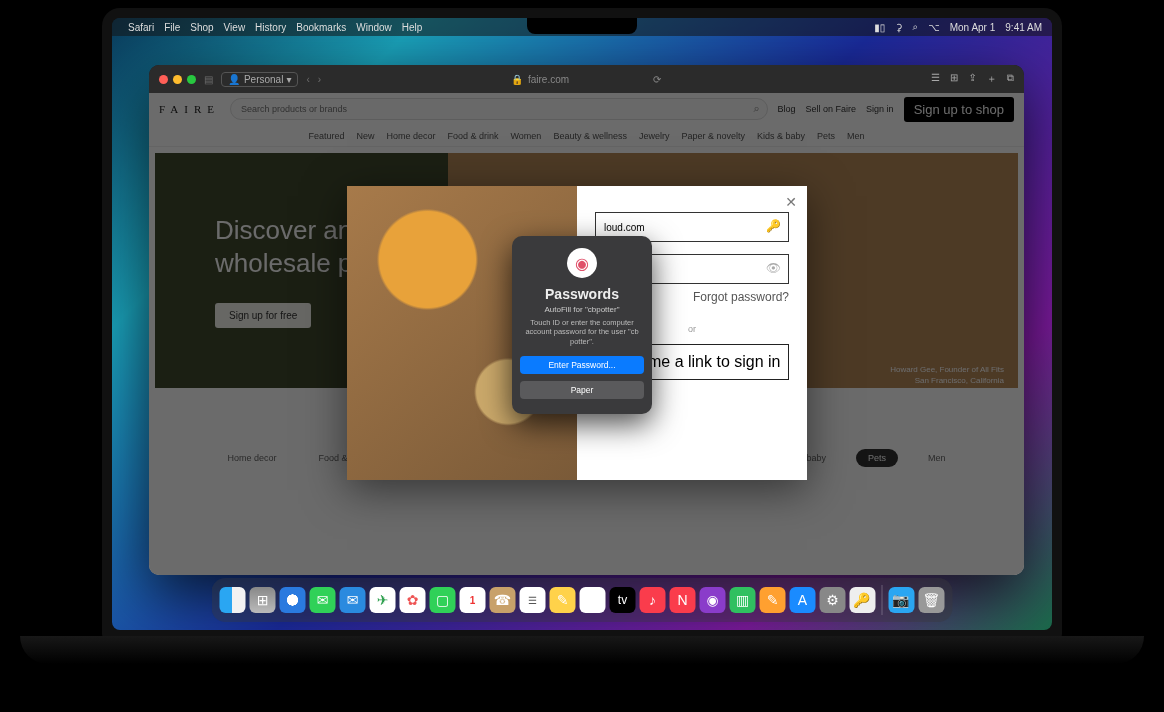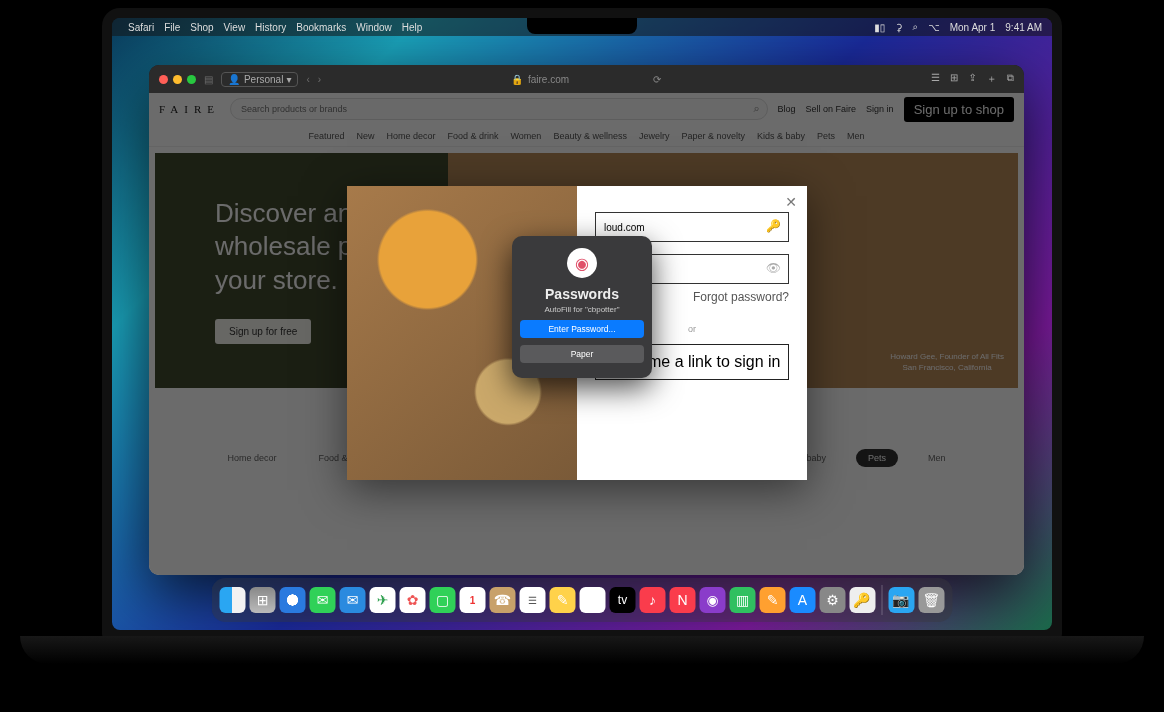--- a/index.html
+++ b/index.html
@@ -43,21 +43,21 @@
   .search-wrap input{width:100%;height:22px;border:1px solid #ddd;border-radius:12px;padding:0 26px 0 10px;font-size:9px;color:#666;background:#fafafa}
   .search-ic{position:absolute;right:8px;top:4px;color:#888;font-size:11px}
   .hdr-link{font-size:9px;color:#333}
   .signup-btn{background:#000;color:#fff;font-size:13px;padding:5px 10px;border-radius:3px}
 
   .cat-row{height:22px;display:flex;justify-content:center;gap:12px;font-size:9px;color:#555;align-items:center;background:#fff;border-bottom:1px solid #eee}
 
   .hero{position:relative;height:235px;margin:6px 6px 0;background:linear-gradient(90deg,#424a2f 0 34%,#b88a5a 34% 100%);display:flex;align-items:center;padding-left:60px}
   .hero h1{color:#fff;font-family:serif;font-weight:400;font-size:26px;line-height:1.25}
   .hero .cta{margin-top:22px;display:inline-block;background:#f6f6ef;color:#333;font-size:10px;padding:7px 14px;border-radius:3px}
-  .hero-credit{position:absolute;right:14px;bottom:15px;color:#fff;font-size:8px;text-align:center;line-height:1.3}
+  .hero-credit{position:absolute;right:14px;bottom:2px;color:#fff;font-size:8px;text-align:right;line-height:1.3}
 
   .tagline{text-align:center;font-family:serif;font-size:20px;color:#222;padding:22px 0 10px}
   .pill-row{display:flex;justify-content:center;gap:18px;font-size:9px;color:#666;padding:6px 0}
   .pill-row .pill{padding:4px 12px;border-radius:12px}
   .pill-row .active{background:#333;color:#fff}
 
   
   .login-modal{position:absolute;z-index:60;left:198px;top:93px;width:460px;height:294px;background:#fff;display:flex;box-shadow:0 10px 40px rgba(0,0,0,.5)}
   .lm-left{width:230px;background:linear-gradient(140deg,#a77a4a,#7a5a38);position:relative}
   .lm-left::after{content:"";position:absolute;inset:0;background:radial-gradient(circle at 35% 25%,#e8a23a 0 18%,transparent 19%),radial-gradient(circle at 70% 70%,#caa86a 0 12%,transparent 13%)}
@@ -175,21 +175,20 @@
           <span>Kids &amp; baby</span>
           <span>Pets</span>
           <span>Men</span>
         </div>
 
         <div class="hero">
           <div>
             <h1>
               <span>Discover and buy</span><br>
               <span>wholesale products for</span><br>
-              <span>your store.</span>
             </h1>
             <span class="cta">Sign up for free</span>
           </div>
           <div class="hero-credit">
             <span>Howard Gee, Founder of All Fits</span><br><span>San Francisco, California</span>
           </div>
         </div>
 
         <div class="tagline">find them on Faire</div>
         <div class="pill-row">
@@ -225,20 +224,21 @@
           </div>
         </div>
 
       </div>
     </div>
 
     <div class="sys-dialog">
       <div class="sd-icon">◉</div>
       <div class="sd-title">Passwords</div>
       <div class="sd-sub">AutoFill for "cbpotter"</div>
+      <div class="sd-body">Touch ID or enter the computer account password for the user "cb potter".</div>
       <button class="sd-btn sd-primary">Enter Password...</button>
       <button class="sd-btn sd-secondary">Paper</button>
     </div>
 
     <div class="dock">
       <div class="dock-item di-finder"></div>
       <div class="dock-item di-launchpad">⊞</div>
       <div class="dock-item di-safari"></div>
       <div class="dock-item di-messages">✉</div>
       <div class="dock-item di-mail">✉</div>

